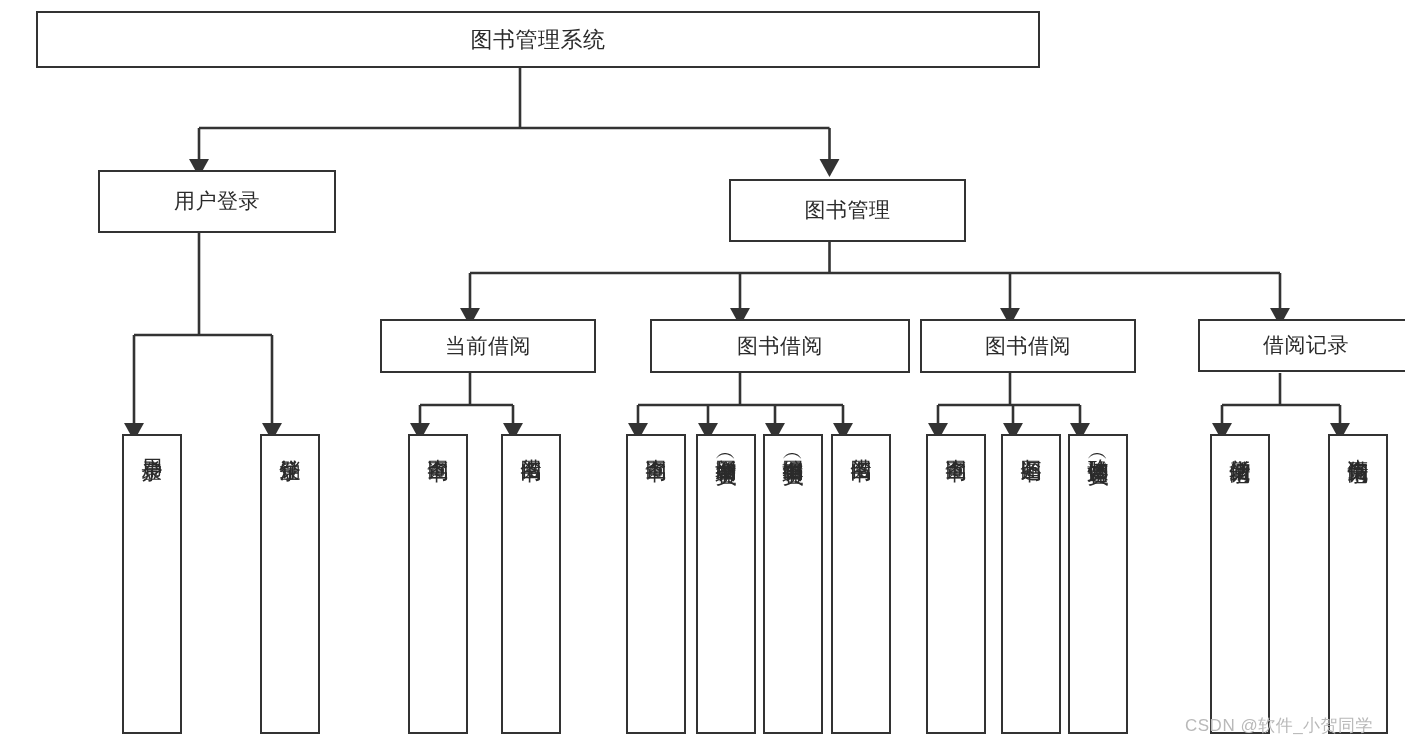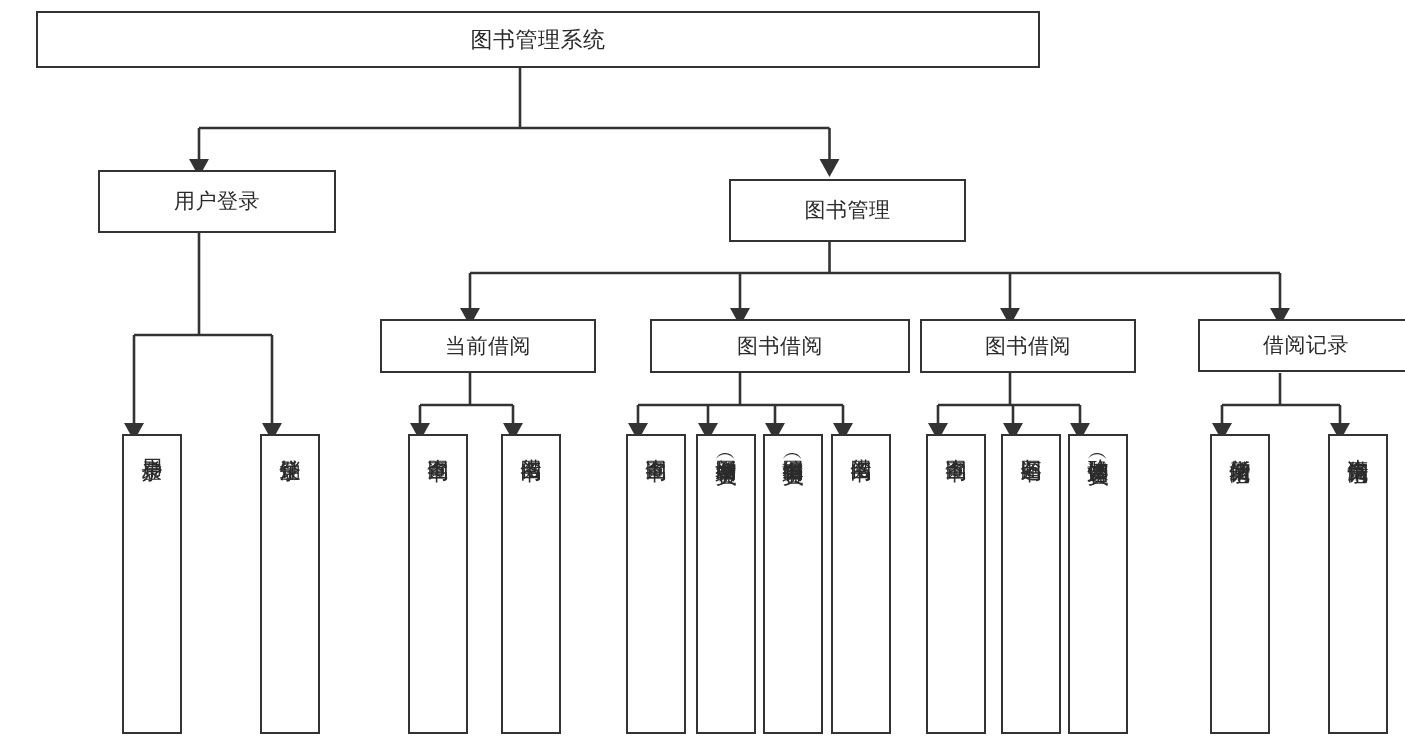--- a/index.html
+++ b/index.html
@@ -181,13 +181,14 @@
         <span class="label">确认归还（管理员）</span>
       </div>
       <div class="node vertical" style="left: 1192px; top: 434px; width: 60px; height: 300px;">
         <span class="label">新增借阅记录</span>
       </div>
       <div class="node vertical" style="left: 1310px; top: 434px; width: 60px; height: 300px;">
         <span class="label">查询借阅记录</span>
       </div>
     </div>
 
+  <div class="watermark">CSDN @软件_小贺同学</div>
 </div>
 
 </body></html>

